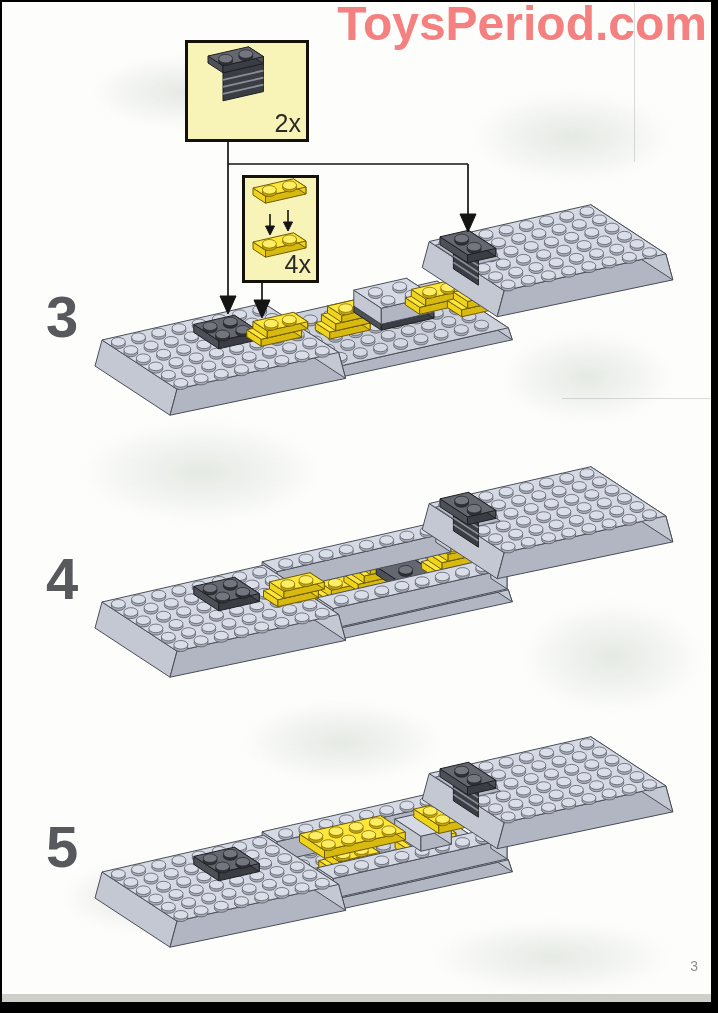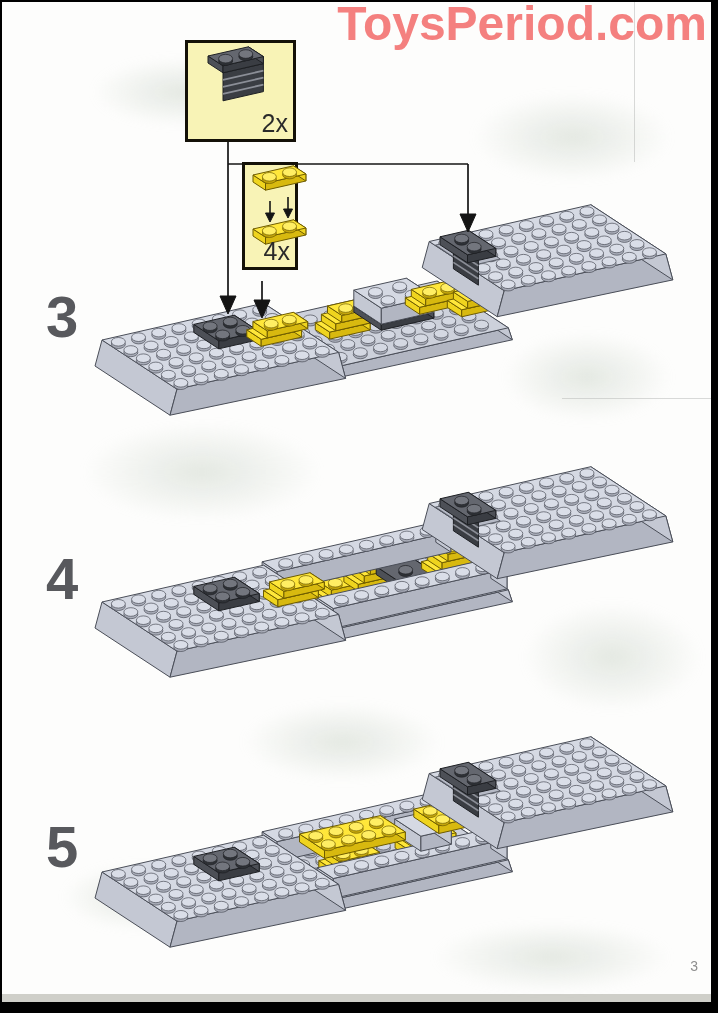--- a/index.html
+++ b/index.html
@@ -23,22 +23,22 @@
     position:absolute;left:44px;width:60px;
     font-size:58px;font-weight:bold;color:#58595d;z-index:5;line-height:1;
   }
   #num-3{top:286px;}
   #num-4{top:548px;}
   #num-5{top:816px;}
   .callout{
     position:absolute;background:#f8f3b6;border:3px solid #141108;
     box-sizing:border-box;z-index:5;
   }
-  #callout-2x{left:183px;top:38px;width:111px;height:102px;}
-  #callout-4x{left:240px;top:160px;width:56px;height:108px;}
+  #callout-2x{left:183px;top:38px;width:124px;height:102px;}
+  #callout-4x{left:240px;top:173px;width:77px;height:108px;}
   .callout svg{position:absolute;left:0;top:0;}
   .count{
     position:absolute;right:5px;bottom:1px;
     font-size:25px;color:#2a2a2a;z-index:2;
   }
   #scene{position:absolute;left:0;top:0;z-index:3;}
   .cloud{
     position:absolute;border-radius:50%;
     background:radial-gradient(ellipse,rgba(203,212,201,0.5) 0%,rgba(203,212,201,0) 70%);
     filter:blur(5px);z-index:1;

